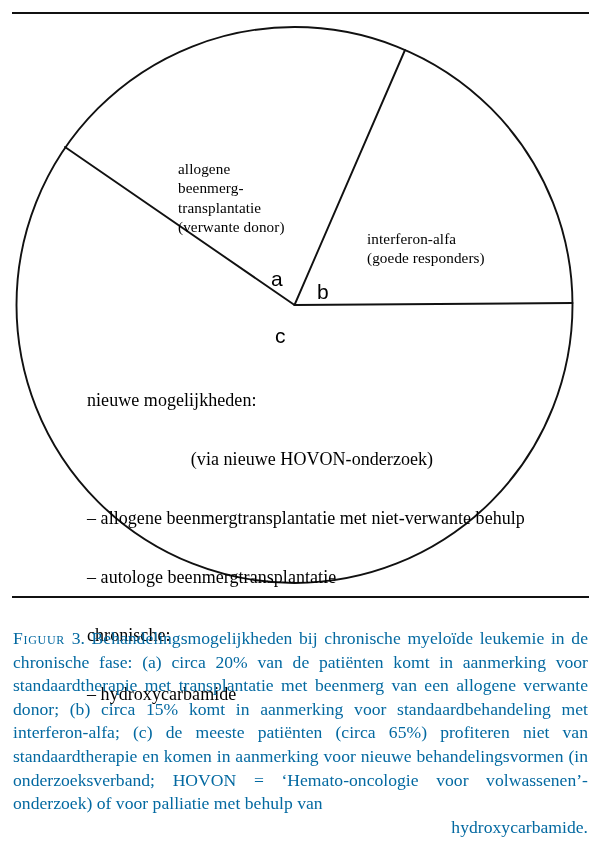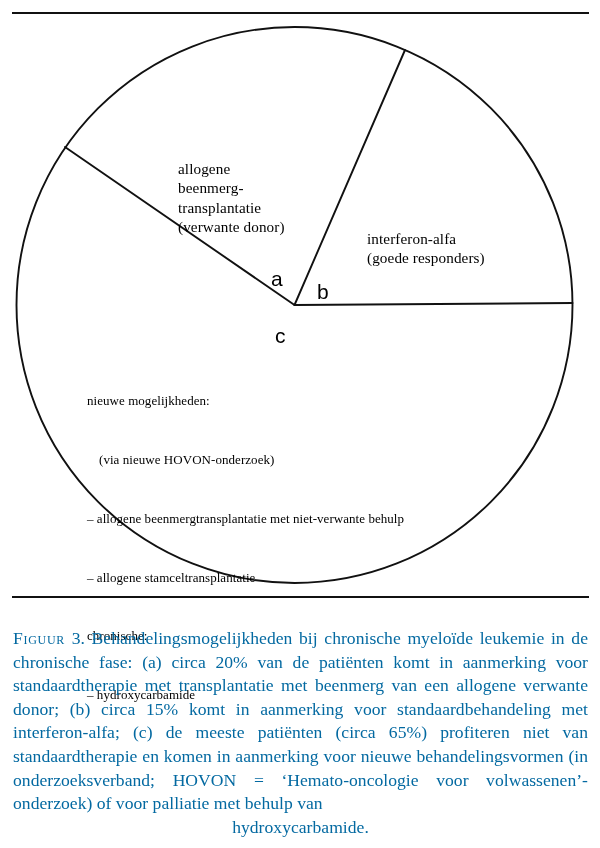--- a/index.html
+++ b/index.html
@@ -78,26 +78,26 @@
     left: 367px;
     top: 203px;
     margin-top: 8px;
   }
 
   #label-list {
     position: absolute;
     left: 87px;
     top: 334px;
     font-family: "Liberation Serif", serif;
-    font-size: 13px;
+    font-size: 18px;
     line-height: 19.6px;
     white-space: pre;
     letter-spacing: 0.05px;
   }
-  #label-list .indent1 { padding-left: 12px; }
+  #label-list .indent1 { padding-left: 12px; text-align: center; }
 
   
   .marker {
     position: absolute;
     font-family: "Liberation Sans", sans-serif;
     font-size: 21px;
     line-height: 21px;
     color: #000000;
   }
   #marker-a { left: 271px; top: 250px; }
@@ -117,21 +117,21 @@
     color: #0369a1;
     letter-spacing: 0.02px;
     margin-top: 23px;
   }
   #caption .figword {
     font-variant: small-caps;
     letter-spacing: 0.7px;
   }
   #caption .lastline {
     display: block;
-    text-align: center;
+    text-align: right;
   }
 </style>
 </head>
 <body>
 
 <div id="page">
 
   <div id="top-rule" class="rule"></div>
 
   <div id="figure-area">
@@ -152,21 +152,21 @@
 transplantatie
 (verwante donor)</div>
 
     <div class="pie-label" id="label-interferon">interferon-alfa
 (goede responders)</div>
 
     <div id="label-list">
       <div>nieuwe mogelijkheden:</div>
       <div class="indent1">(via nieuwe HOVON-onderzoek)</div>
       <div>– allogene beenmergtransplantatie met niet-verwante behulp</div>
-      <div>– allogene stamceltransplantatie</div>
+      <div>– autologe beenmergtransplantatie</div>
       <div>chronische:</div>
       <div>– hydroxycarbamide</div>
     </div>
 
     <div class="marker" id="marker-a">a</div>
     <div class="marker" id="marker-b">b</div>
     <div class="marker" id="marker-c">c</div>
   </div>
 
   <div id="caption-rule" class="rule"></div>

